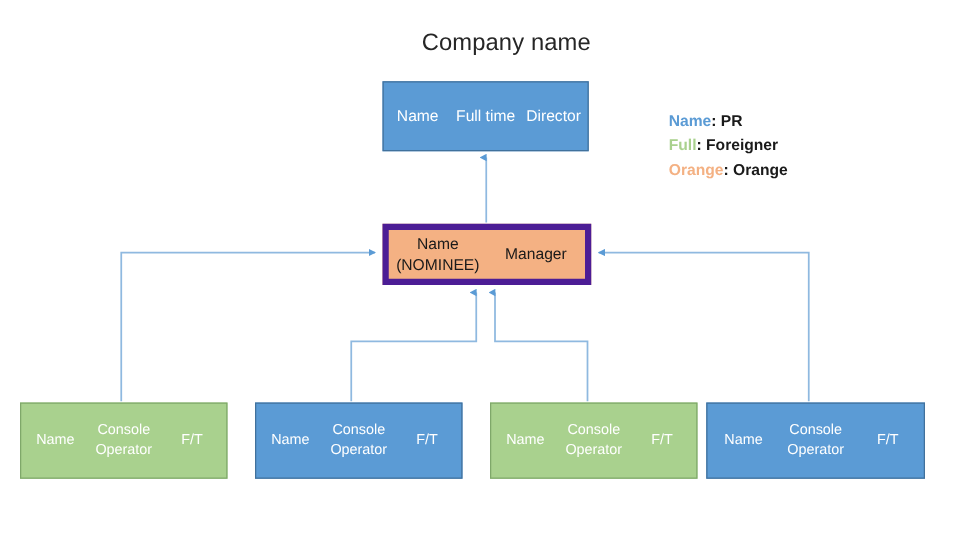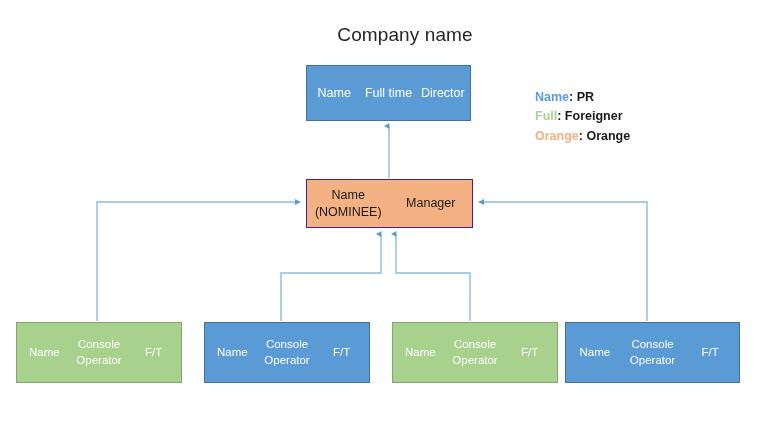--- a/index.html
+++ b/index.html
@@ -71,21 +71,21 @@
     border: 1px solid #41719C;
     color: #ffffff;
   }
   .node.green {
     background: #A9D18E;
     border: 1px solid #7FA86A;
     color: #ffffff;
   }
   .node.orange {
     background: #F4B183;
-    border: 1px solid #4c1d95;
+    border: 5px solid #4c1d95;
     color: #1a1a1a;
   }
 
   
   #node-director {
     left: 306px; top: 65px;
     width: 165px; height: 56px;
     font-size: 12.5px;
   }
   #node-manager {

